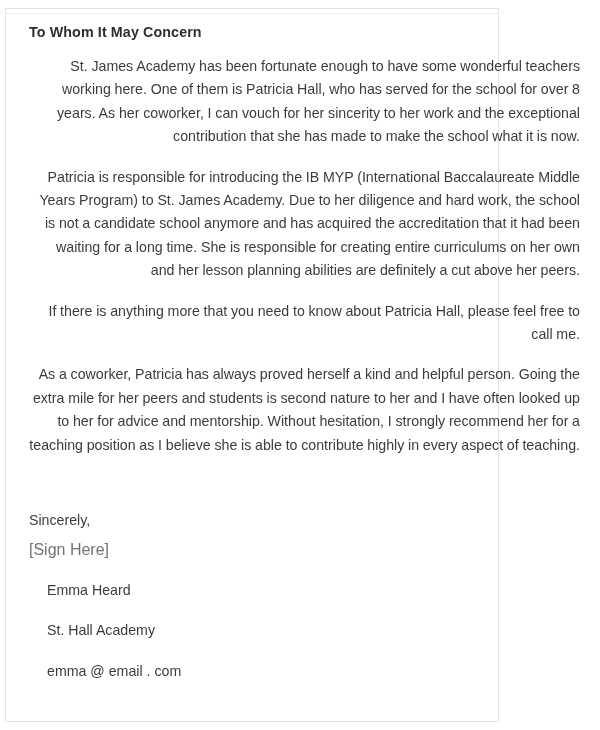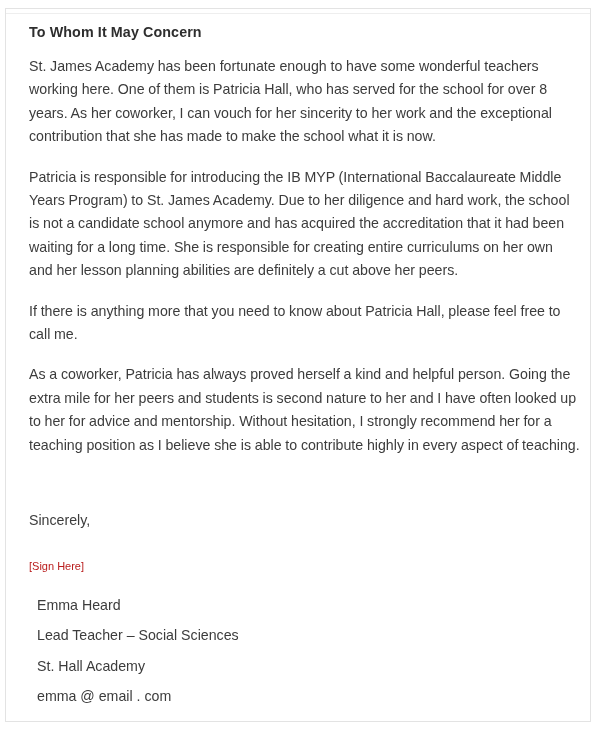--- a/index.html
+++ b/index.html
@@ -13,21 +13,21 @@
     height: 730px;
     overflow: hidden;
     font-family: "Liberation Sans", "DejaVu Sans", sans-serif;
   }
 
   
   .page-sheet {
     position: absolute;
     left: 5px;
     top: 8px;
-    width: 586px;
+    width: 494px;
     height: 714px;
     box-sizing: border-box;
     background: #ffffff;
     border-top: 1px solid #e3e3e3;
     border-left: 1px solid #e3e3e3;
     border-right: 1px solid #e3e3e3;
     border-bottom: 1px solid #e3e3e3;
   }
   .top-rule {
     position: absolute;
@@ -53,50 +53,50 @@
     line-height: 20px;
     margin: 0 0 13px 0;
     font-stretch: semi-condensed;
   }
 
   .letter-paragraph {
     font-size: 14.2px;
     color: #3c3c3c;
     line-height: 23.4px;
     margin: 0 0 17px 0;
-    text-align: left;
+    text-align: right;
     word-spacing: -0.2px;
   }
 
   .closing-block {
     margin-top: 52px;
   }
   .closing-line {
     font-size: 14.2px;
     color: #3c3c3c;
     line-height: 23.4px;
-    margin: 0 0 22px 0;
+    margin: 0 0 5px 0;
   }
   .sign-here-line {
-    font-size: 11px;
-    color: #b91c1c;
+    font-size: 16px;
+    color: #737373;
     line-height: 23.4px;
     margin: 0 0 16px 0;
   }
 
   .signature-block {
     margin: 0;
     padding: 0;
     list-style: none;
   }
   .signature-line {
     font-size: 14.2px;
     color: #3c3c3c;
     line-height: 22.3px;
-    margin: 8px;
+    margin: 18px;
     white-space: pre;
   }
 </style>
 </head>
 <body>
 
 <div class="page-sheet">
   <div class="top-rule"></div>
 
   <div class="letter-body">
@@ -111,20 +111,19 @@
 
     <p class="letter-paragraph">As a coworker, Patricia has always proved herself a kind and helpful person. Going the extra mile for her peers and students is second nature to her and I have often looked up to her for advice and mentorship. Without hesitation, I strongly recommend her for a teaching position as I believe she is able to contribute highly in every aspect of teaching.</p>
 
     <div class="closing-block">
       <p class="closing-line">Sincerely,</p>
 
       <p class="sign-here-line">[Sign Here]</p>
 
       <ul class="signature-block">
         <li class="signature-line">Emma Heard</li>
-        <li class="signature-line">Lead Teacher – Social Sciences</li>
         <li class="signature-line">St. Hall Academy</li>
         <li class="signature-line">emma @ email . com</li>
       </ul>
     </div>
 
   </div>
 </div>
 
 </body></html>

